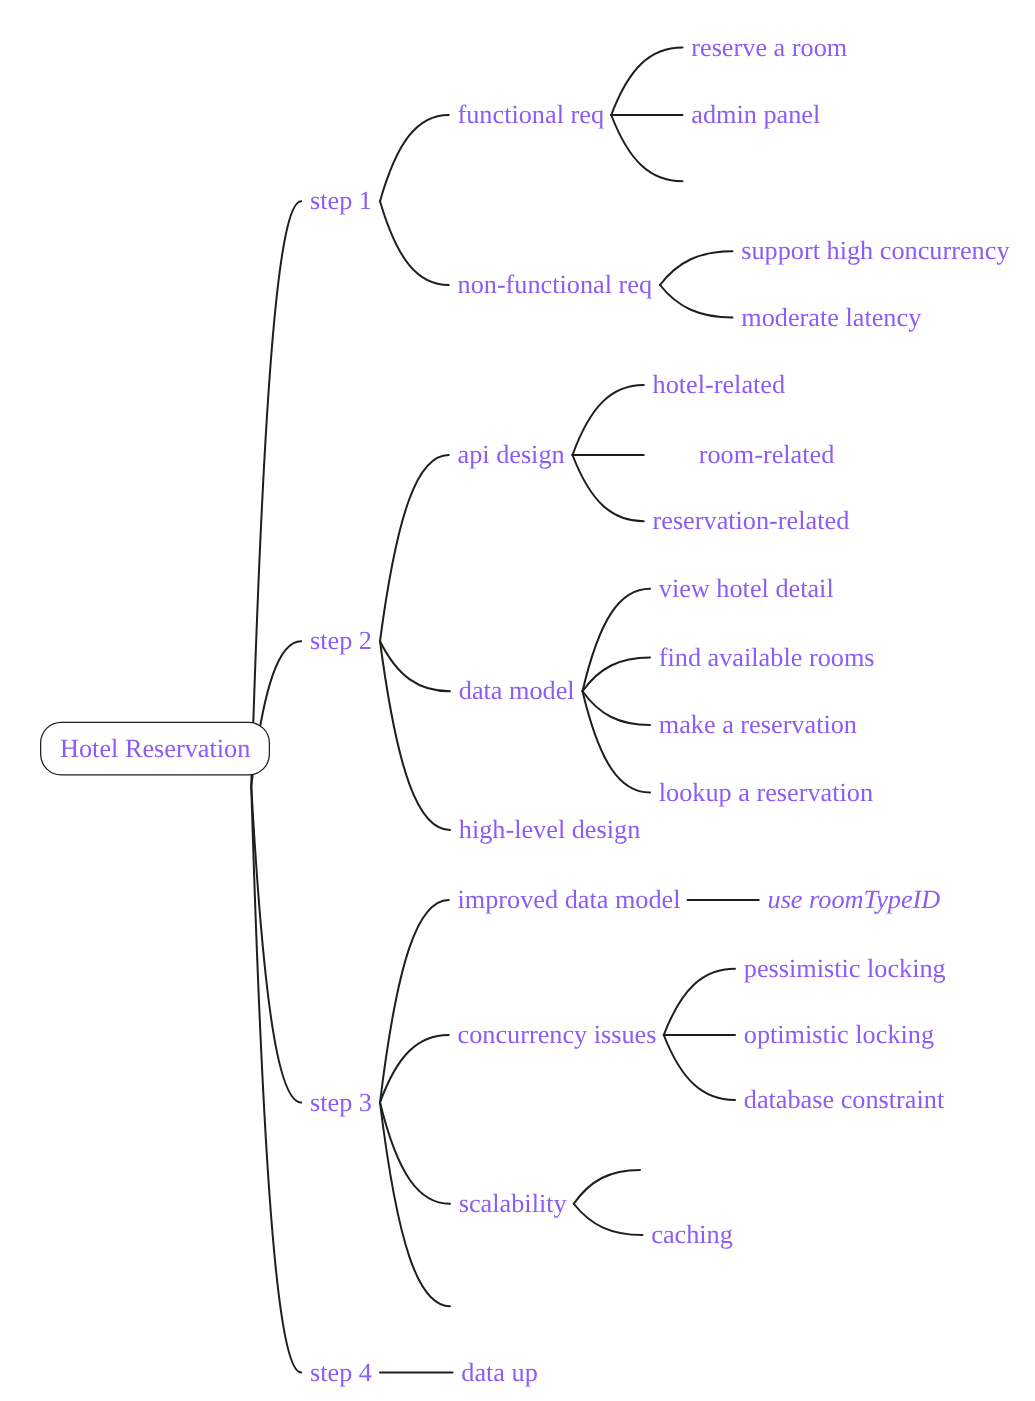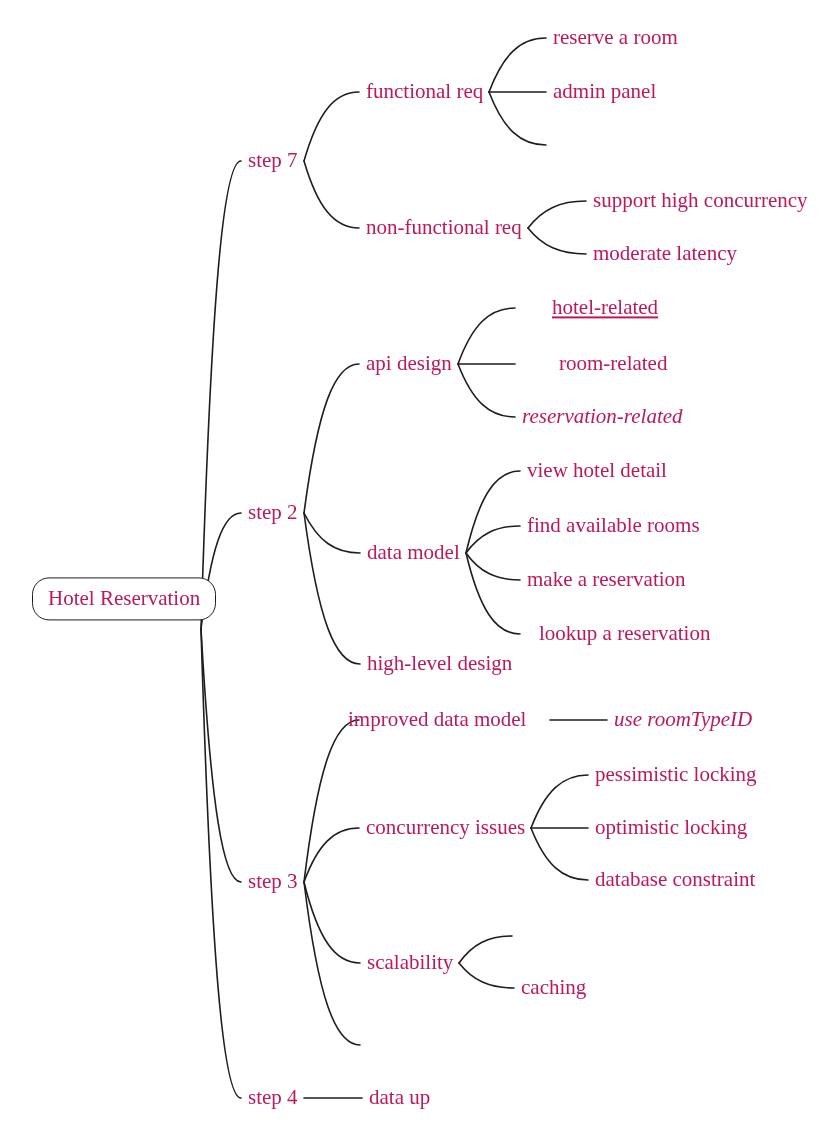--- a/index.html
+++ b/index.html
@@ -23,21 +23,21 @@
   .labels {
     position: absolute;
     inset: 0;
   }
   .node {
     position: absolute;
     transform: translateY(-50%);
     white-space: nowrap;
     font-size: 21px;
     line-height: 1.2;
-    color: #be185d;
+    color: #8b5cf6;
   }
   .root-node {
     border: 1.6px solid #1e1e1e;
     border-radius: 17px;
     padding: 8px 15px;
     background: #ffffff;
   }
   path.link {
     fill: none;
     stroke: #1e1e1e;
@@ -78,40 +78,40 @@
       <path d="M 531 828 C 545.3 864.4, 562.4 880, 588 880" class="link" stroke="#1e1e1e"></path>
       <path d="M 304 882 C 318.0 938.7, 334.8 963, 360 963" class="link" stroke="#1e1e1e"></path>
       <path d="M 459 963 C 472.3 944.1, 488.1 936, 512 936" class="link" stroke="#1e1e1e"></path>
       <path d="M 459 963 C 472.8 980.5, 489.3 988, 514 988" class="link" stroke="#1e1e1e"></path>
       <path d="M 304 882 C 318.0 996.1, 334.8 1045, 360 1045" class="link" stroke="#1e1e1e"></path>
       <path d="M 201 629 C 211.0 957.3, 223.0 1098, 241 1098" class="link" stroke="#1e1e1e"></path>
       <path d="M 304 1098 L 362 1098" class="link" stroke="#1e1e1e"></path>
     </svg>
   <div class="labels">
       <div class="node root-node" style="left: 16px; top: 599px; margin-left: 16px;">Hotel Reservation</div>
-      <div class="node" style="left: 248px; top: 161px;">step 7</div>
+      <div class="node" style="left: 248px; top: 161px;">step 1</div>
       <div class="node" style="left: 366px; top: 92px;">functional req</div>
       <div class="node" style="left: 553px; top: 38px;">reserve a room</div>
       <div class="node" style="left: 553px; top: 92px;">admin panel</div>
       <div class="node" style="left: 593px; top: 201px;">support high concurrency</div>
       <div class="node" style="left: 366px; top: 228px;">non-functional req</div>
       <div class="node" style="left: 593px; top: 254px;">moderate latency</div>
       <div class="node" style="left: 248px; top: 513px;">step 2</div>
       <div class="node" style="left: 366px; top: 364px;">api design</div>
-      <div class="node" style="left: 552px; top: 308px; text-decoration: underline;">hotel-related</div>
+      <div class="node" style="left: 522px; top: 308px;">hotel-related</div>
       <div class="node" style="left: 522px; top: 364px; margin-left: 37px;">room-related</div>
-      <div class="node" style="left: 522px; top: 417px; font-style: italic;">reservation-related</div>
+      <div class="node" style="left: 522px; top: 417px;">reservation-related</div>
       <div class="node" style="left: 367px; top: 553px;">data model</div>
       <div class="node" style="left: 527px; top: 471px;">view hotel detail</div>
       <div class="node" style="left: 527px; top: 526px;">find available rooms</div>
       <div class="node" style="left: 527px; top: 580px;">make a reservation</div>
-      <div class="node" style="left: 527px; top: 634px; margin-left: 12px;">lookup a reservation</div>
+      <div class="node" style="left: 527px; top: 634px;">lookup a reservation</div>
       <div class="node" style="left: 367px; top: 664px;">high-level design</div>
       <div class="node" style="left: 248px; top: 882px;">step 3</div>
-      <div class="node" style="left: 348px; top: 720px; text-align: right;">improved data model</div>
+      <div class="node" style="left: 366px; top: 720px; text-align: right;">improved data model</div>
       <div class="node" style="left: 614px; top: 720px; font-style: italic;">use roomTypeID</div>
       <div class="node" style="left: 366px; top: 828px;">concurrency issues</div>
       <div class="node" style="left: 595px; top: 775px;">pessimistic locking</div>
       <div class="node" style="left: 595px; top: 828px;">optimistic locking</div>
       <div class="node" style="left: 595px; top: 880px;">database constraint</div>
       <div class="node" style="left: 367px; top: 963px;">scalability</div>
       <div class="node" style="left: 521px; top: 988px;">caching</div>
       <div class="node" style="left: 248px; top: 1098px;">step 4</div>
       <div class="node" style="left: 369px; top: 1098px;">data up</div>
     </div>

